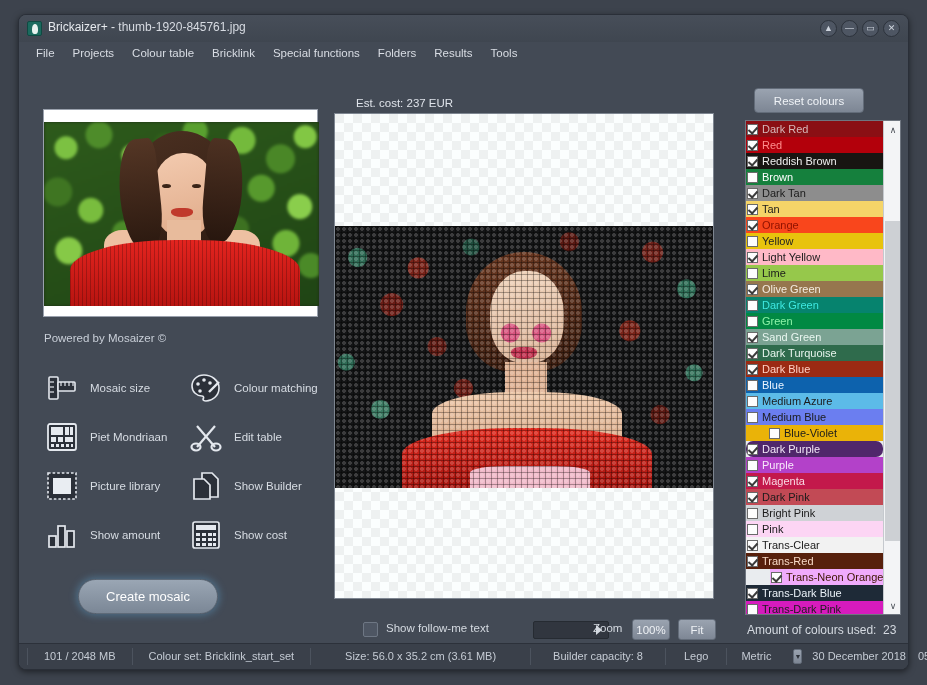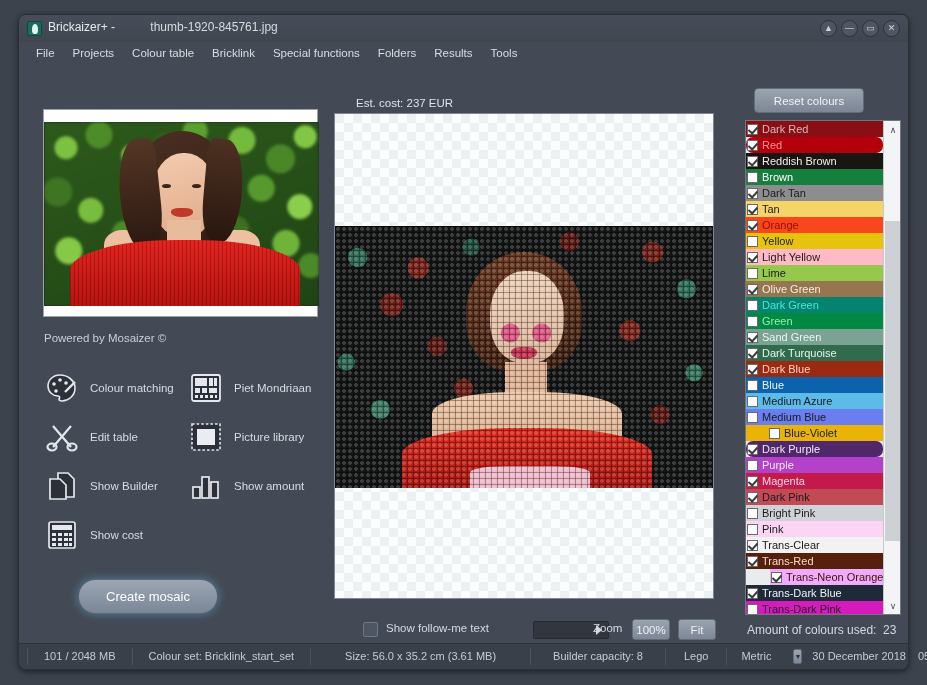--- a/index.html
+++ b/index.html
@@ -43,21 +43,21 @@
     position: absolute; left: 4px; top: 2px;
     width: 6px; height: 10px;
     background: #e8f2ef;
     border-radius: 50% 50% 40% 40%;
   }
   .title-text {
     position: absolute; left: 29px; top: 5px;
     font-size: 12px; color: #e6e9ee;
     white-space: nowrap;
   }
-  .title-text .fname { color: #d7dbe2; margin-left: 32px; }
+  .title-text .fname { color: #d7dbe2; }
   .win-btns { position: absolute; right: 8px; top: 5px; display: flex; gap: 4px; }
   .wbtn {
     width: 17px; height: 17px; border-radius: 50%;
     background: #4e5663;
     border: 1px solid #2c323b;
     position: relative;
   }
   .wbtn .g {
     position: absolute; left: 0; top: 0; width: 100%; height: 100%;
     display: flex; align-items: center; justify-content: center;
@@ -503,20 +503,40 @@
         <div class="hair-front-l"></div>
         <div class="hair-front-r"></div>
         <div class="dress"></div>
       </div>
     </div>
 
     <div class="powered">Powered by Mosaizer ©</div>
 
     <div class="tools-grid">
 
+      <div class="tool-item">
+        <span class="tool-ico">
+          <svg width="34" height="30" viewBox="0 0 34 30">
+              <g fill="#2b3039" stroke="#e4e8ee" stroke-width="1.6">
+            <rect x="4" y="4" width="9" height="22" rx="1"></rect>
+                <rect x="13" y="9" width="17" height="9" rx="1"></rect>
+          </g>
+              <g stroke="#e4e8ee" stroke-width="1.2">
+            <line x1="16" y1="9" x2="16" y2="13"></line>
+                <line x1="20" y1="9" x2="20" y2="13"></line>
+                <line x1="24" y1="9" x2="24" y2="13"></line>
+                <line x1="28" y1="9" x2="28" y2="13"></line>
+            <line x1="5" y1="9" x2="9" y2="9"></line>
+                <line x1="5" y1="14" x2="9" y2="14"></line>
+                <line x1="5" y1="19" x2="9" y2="19"></line>
+          </g>
+            </svg>
+        </span>
+        <span class="tool-label">Mosaic size</span>
+      </div>
 
       <div class="tool-item">
         <span class="tool-ico">
           <svg width="34" height="32" viewBox="0 0 34 32">
             <path d="M15 3C8 3 3 8 3 14c0 6 5 10 10 10 2 0 2 2 1 3 0 2 2 2 3 2 6 0 13-5 13-13C30 8 22 3 15 3z" fill="#2b3039" stroke="#e4e8ee" stroke-width="1.6"></path>
             <circle cx="9" cy="12" r="1.8" fill="#e4e8ee"></circle>
               <circle cx="15" cy="8" r="1.8" fill="#e4e8ee"></circle>
               <circle cx="21" cy="11" r="1.8" fill="#e4e8ee"></circle>
               <circle cx="11" cy="19" r="1.8" fill="#e4e8ee"></circle>
             <path d="M20 20 L30 10" stroke="#e4e8ee" stroke-width="2.4"></path>
@@ -656,21 +676,21 @@
     </div>
 
     <div class="reset-btn">Reset colours</div>
 
     <div class="colour-panel">
       <div class="colour-list" id="colour-list">
           <div class="crow" style="background: rgb(138, 15, 20);">
             <span class="cbox on"></span>
             <span class="clabel" style="color: rgb(214, 185, 186);">Dark Red</span>
           </div>
-          <div class="crow" style="background: rgb(179, 0, 11); border-radius: 7px;">
+          <div class="crow" style="background: rgb(179, 0, 11);">
             <span class="cbox on"></span>
             <span class="clabel" style="color: rgb(255, 141, 141);">Red</span>
           </div>
           <div class="crow" style="background: rgb(24, 21, 18);">
             <span class="cbox on"></span>
             <span class="clabel" style="color: rgb(239, 239, 239);">Reddish Brown</span>
           </div>
           <div class="crow" style="background: #15803d;">
             <span class="cbox"></span>
             <span class="clabel" style="color: rgb(255, 255, 255);">Brown</span>

